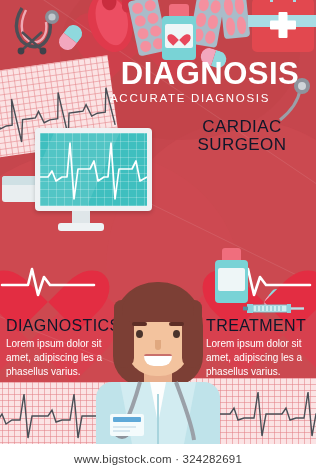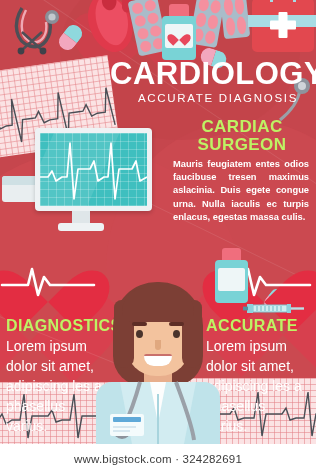--- a/index.html
+++ b/index.html
@@ -109,24 +109,24 @@
   .sec-heart .hl{left:0;transform:rotate(-45deg);transform-origin:100% 100%;}
   .sec-heart .hr{right:0;transform:rotate(45deg);transform-origin:0 100%;}
   .sec-heart svg{position:absolute;left:-8px;top:18px;width:100px;height:40px;}
   .sec-heart polyline{fill:none;stroke:#fff;stroke-width:2.6;stroke-linejoin:round;stroke-linecap:round;}
   .sh-left{left:6px;top:243px;}
   .sh-right{left:222px;top:243px;}
 
   
   .title{position:absolute;left:110px;top:58px;width:200px;color:#fff;
     font-size:31px;font-weight:bold;letter-spacing:.5px;line-height:1;text-align:center;}
-  .subtitle{position:absolute;left:118px;top:92px;width:200px;color:#fff;
-    font-size:11.5px;letter-spacing:1.7px;text-align:center;}
-  .sec-title{position:absolute;color:#bef264;font-size:16px;letter-spacing:.4px;line-height:1.05;font-weight:bold;}
-  .sec-body{position:absolute;color:#fff;font-size:14px;line-height:1.42;}
+  .subtitle{position:absolute;left:110px;top:92px;width:200px;color:#fff;
+    font-size:11.5px;letter-spacing:1.7px;text-align:left;}
+  .sec-title{position:absolute;color:#0f172a;font-size:16px;letter-spacing:.4px;line-height:1.05;}
+  .sec-body{position:absolute;color:#fff;font-size:10px;line-height:1.42;}
   .cs-title{left:176px;top:118px;width:132px;text-align:center;font-size:17px;}
   .cs-body{left:173px;top:158px;width:136px;text-align:justify;font-weight:bold;font-size:9.3px;}
   .dg-title{left:6px;top:318px;width:104px;}
   .dg-body{left:6px;top:337px;width:102px;}
   .tr-title{left:206px;top:318px;width:106px;}
   .tr-body{left:206px;top:337px;width:104px;}
 
   
   .doctor{position:absolute;left:96px;top:282px;width:124px;height:162px;}
   .doc-hair-back{position:absolute;left:17px;top:0;width:90px;height:104px;background:#7c3f35;border-radius:44px 44px 30px 30px;}
@@ -335,30 +335,29 @@
       <rect x="10" y="2" width="34" height="7" fill="none" stroke="#7fc6cf" stroke-width="1"></rect>
       <path d="M14 3 v5 M18 3 v5 M22 3 v5 M26 3 v5 M30 3 v5 M34 3 v5 M38 3 v5" stroke="#6fb9c4" stroke-width="1"></path>
       <rect x="44" y="1" width="4" height="9" fill="#8ed2dc"></rect>
       <rect x="48" y="4.3" width="13" height="2.4" fill="#b9dfe6"></rect>
       <rect x="4" y="1" width="6" height="9" fill="#8ed2dc"></rect>
       <rect x="0" y="3.6" width="5" height="3.8" fill="#4f93a3"></rect>
     </svg>
   </div>
 
 
-  <div class="title">CARDIOLOGY</div>
+  <div class="title">DIAGNOSIS</div>
   <div class="subtitle">ACCURATE DIAGNOSIS</div>
 
   <div class="sec-title cs-title">CARDIAC SURGEON</div>
-  <div class="sec-body cs-body">Mauris feugiatem entes odios faucibuse tresen maximus aslacinia. Duis egete congue urna. Nulla iaculis ec turpis enlacus, egestas massa culis.</div>
 
   <div class="sec-title dg-title">DIAGNOSTICS</div>
   <div class="sec-body dg-body">Lorem ipsum dolor sit amet, adipiscing les a phasellus varius.</div>
 
-  <div class="sec-title tr-title">ACCURATE</div>
+  <div class="sec-title tr-title">TREATMENT</div>
   <div class="sec-body tr-body">Lorem ipsum dolor sit amet, adipiscing les a phasellus varius.</div>
 
   <div class="doctor">
     <span class="doc-hair-back"></span>
     <span class="doc-neck"></span>
     <span class="doc-face"></span>
     <span class="doc-hair-side-l"></span>
     <span class="doc-hair-side-r"></span>
     <span class="doc-hair-front"></span>
     <span class="brow brow-l"></span>

